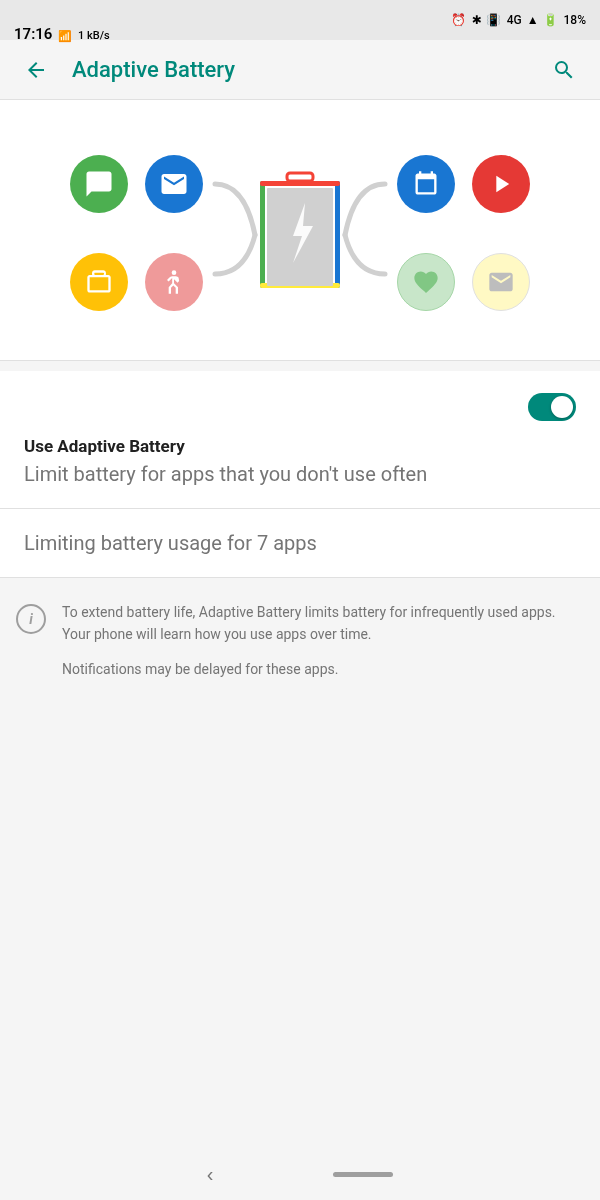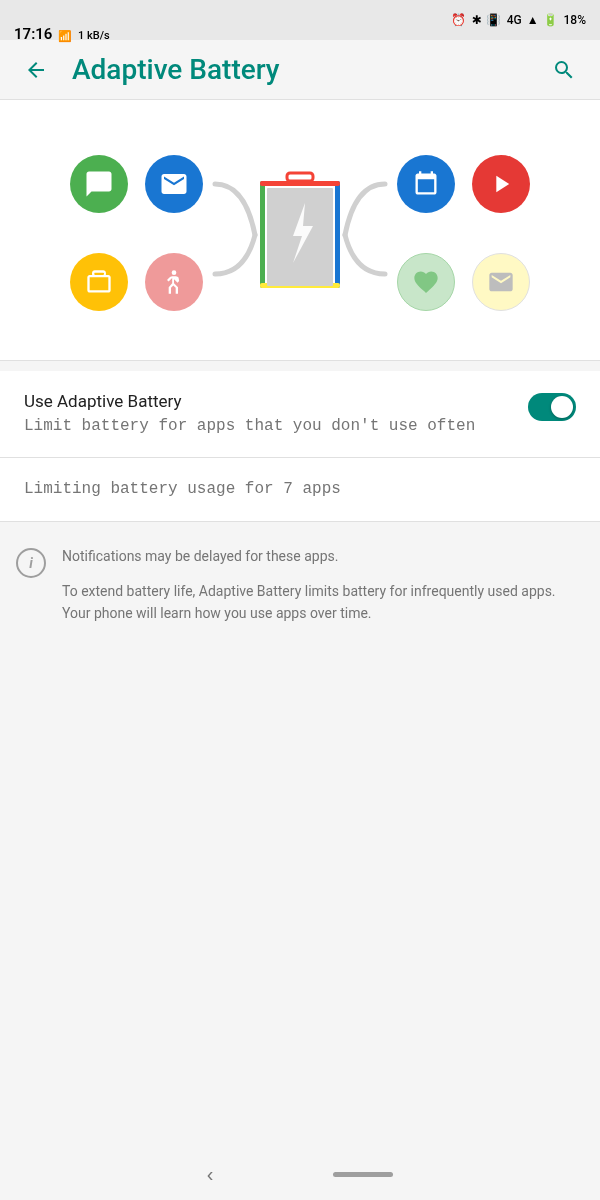--- a/index.html
+++ b/index.html
@@ -31,21 +31,21 @@
       background: #f5f5f5;
       height: 60px;
       display: flex;
       align-items: center;
       padding: 0 16px;
       gap: 16px;
       border-bottom: 1px solid #e0e0e0;
     }
     .app-bar-title {
       flex: 1;
-      font-size: 28px;
+      font-size: 22px;
       font-weight: 500;
       color: #00897b;
     }
     .icon-btn {
       color: #00897b;
       cursor: pointer;
       font-size: 22px;
       background: none;
       border: none;
       display: flex;
@@ -123,29 +123,29 @@
       gap: 16px;
       cursor: pointer;
     }
     .setting-item:not(:last-child) {
       border-bottom: none;
     }
 
     .setting-text { flex: 1; }
     .setting-title {
       font-size: 17px;
-      font-weight: 400;
+      font-weight: 700;
       color: #212121;
       margin-bottom: 4px;
+      margin-top: 45px;
     }
     .setting-subtitle {
-      font-size: 16px;
+      font-size: 20px;
       color: #757575;
       line-height: 1.4;
-      font-family: Liberation Mono, monospace;
     }
 
     
     .toggle-track {
       width: 48px;
       height: 28px;
       border-radius: 14px;
       background: #00897b;
       position: relative;
       flex-shrink: 0;
@@ -369,21 +369,21 @@
     </div>
   </div>
 
 </div>
 
 <div class="divider"></div>
 
 <div class="info-section">
   <div class="info-icon">i</div>
   <div class="info-text">
+    <p>To extend battery life, Adaptive Battery limits battery for infrequently used apps. Your phone will learn how you use apps over time.</p>
     <p>Notifications may be delayed for these apps.</p>
-    <p>To extend battery life, Adaptive Battery limits battery for infrequently used apps. Your phone will learn how you use apps over time.</p>
   </div>
 </div>
 
 <div class="bottom-nav">
   <button class="nav-btn">‹</button>
   <div class="nav-home-pill"></div>
 </div>
 
 </body></html>

